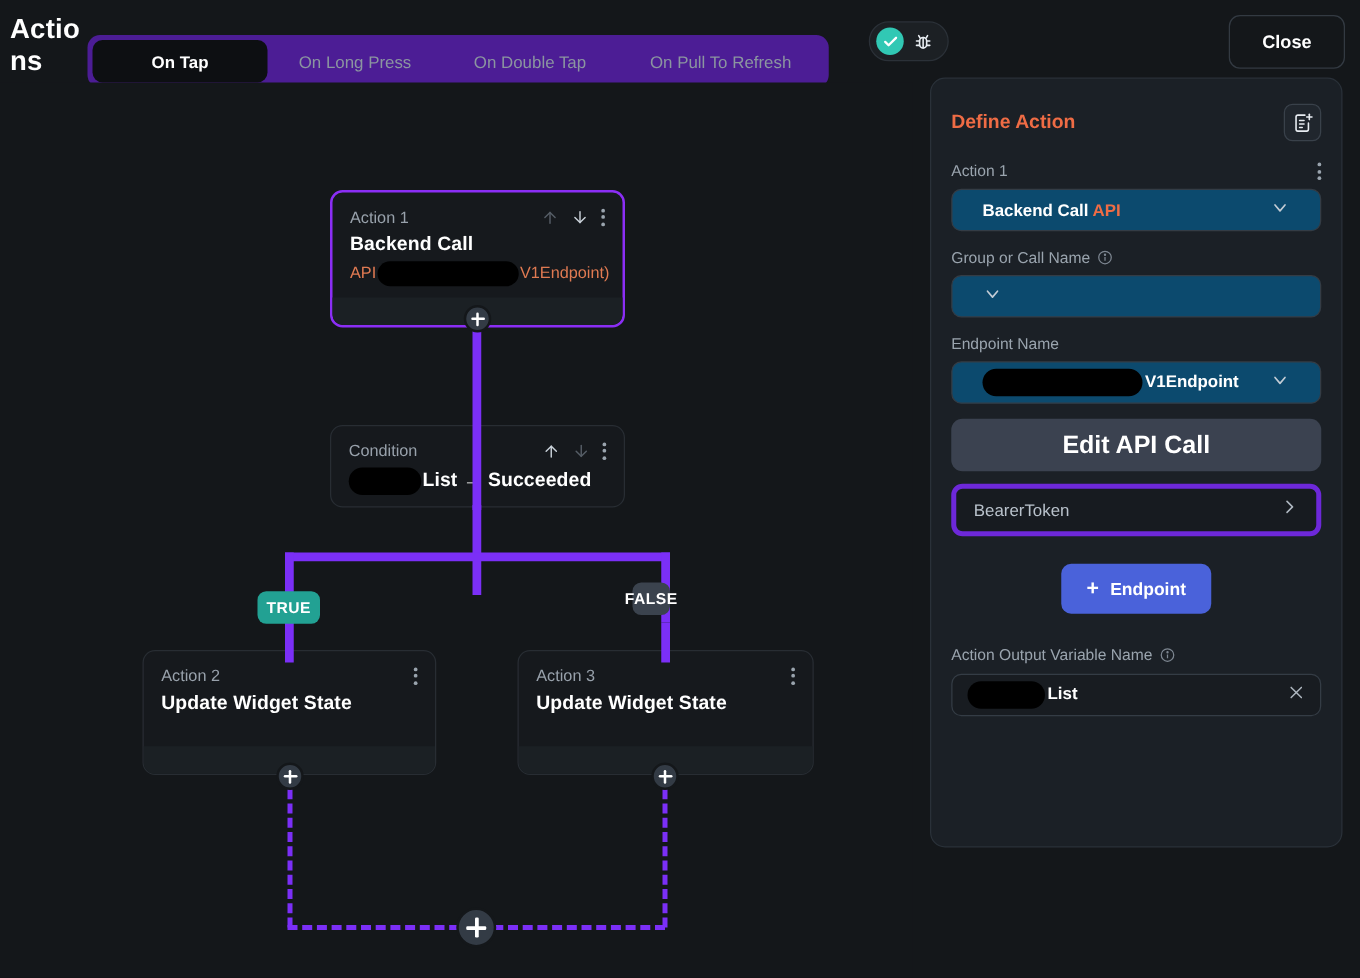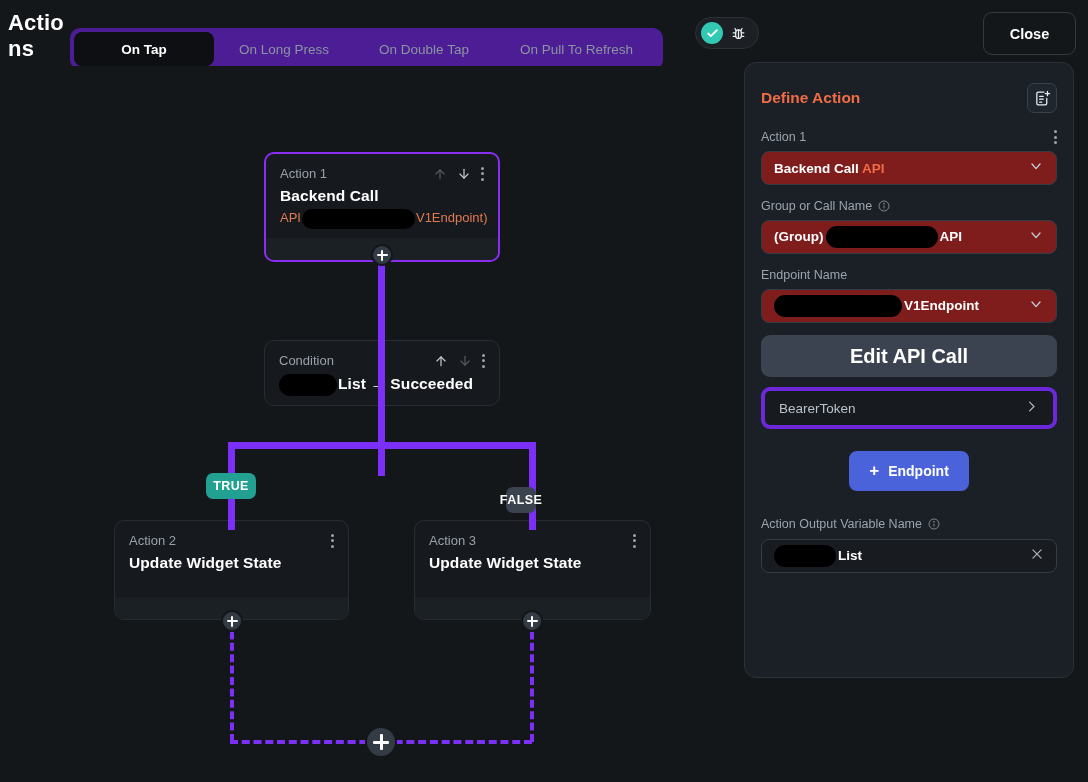--- a/index.html
+++ b/index.html
@@ -105,22 +105,22 @@
   }
   .panel-title { color: #ef6c45; font-size: 15.5px; font-weight: bold; }
   .panel-head { display: flex; align-items: center; justify-content: space-between; }
   .note-btn {
     width: 30px; height: 30px; border: 1px solid #39414a; border-radius: 7px;
     display: flex; align-items: center; justify-content: center; cursor: pointer; background: #20262d;
   }
   .field-label { color: #9aa4ae; font-size: 12.5px; display: flex; align-items: center; gap: 6px; }
   .row-between { display: flex; align-items: center; justify-content: space-between; }
   .select {
-    height: 34px; border: 1px solid #343c45; border-radius: 8px; background: #7f1d1d;
-    display: flex; align-items: center; justify-content: space-between; padding: 0 12px;
+    height: 34px; border: 1px solid #343c45; border-radius: 8px; background: #0c4a6e;
+    display: flex; align-items: center; justify-content: space-between; padding: 0 24px;
     margin-top: 7px; cursor: pointer; overflow: hidden;
   }
   .select .val { font-size: 13.5px; color: #fff; font-weight: bold; white-space: nowrap; }
   .select .val .accent { color: #ef6c45; }
   .btn-solid {
     height: 42px; background: #3b4250; border-radius: 9px; margin-top: 12px;
     display: flex; align-items: center; justify-content: center;
     color: #fff; font-size: 20px; font-weight: bold; cursor: pointer;
   }
   .section-title { color: #fff; font-size: 16px; font-weight: bold; display: flex; align-items: center; gap: 7px; }
@@ -261,21 +261,21 @@
               <i></i>
               <i></i>
               <i></i>
             </span>
         </span>
       </div>
       <div class="node-title"><span class="redact" style="width:58px;height:22px;margin-right:1px;"></span><span>List → Succeeded</span></div>
     </div>
 
     <div class="branch-chip chip-true" style="left:206px; top:407px; width:50px;">TRUE</div>
-    <div class="branch-chip chip-false" style="left:506px; top:421px; width:30px;">FALSE</div>
+    <div class="branch-chip chip-false" style="left:506px; top:400px; width:30px;">FALSE</div>
 
     <div class="node" style="left:114px; top:454px; width:235px; height:100px;">
       <div class="node-head">
         <span class="node-kicker">Action 2</span>
         <span class="dots">
             <i></i>
             <i></i>
             <i></i>
           </span>
       </div>
@@ -348,21 +348,20 @@
       <span>Group or Call Name</span>
       <span class="info-i">
         <svg width="12" height="12" viewBox="0 0 24 24" fill="none" stroke="#7d8691" stroke-width="2">
           <circle cx="12" cy="12" r="10"></circle>
             <line x1="12" y1="11" x2="12" y2="17"></line>
             <circle cx="12" cy="7.5" r=".9" fill="#7d8691"></circle>
           </svg>
         </span>
     </div>
     <div class="select">
-      <span class="val"><span>(Group)</span><span class="redact" style="width:112px;height:22px;margin:0 2px;"></span><span>API</span></span>
       <span>
         <svg width="16" height="16" viewBox="0 0 24 24" fill="none" stroke="#c3ccd5" stroke-width="2" stroke-linecap="round" stroke-linejoin="round">
             <polyline points="6 9 12 16 18 9"></polyline>
           </svg></span>
     </div>
 
     <div class="field-label" style="margin-top:14px;">Endpoint Name</div>
     <div class="select">
       <span class="val"><span class="redact" style="width:128px;height:22px;margin-right:2px;"></span><span>V1Endpoint</span></span>
       <span>

